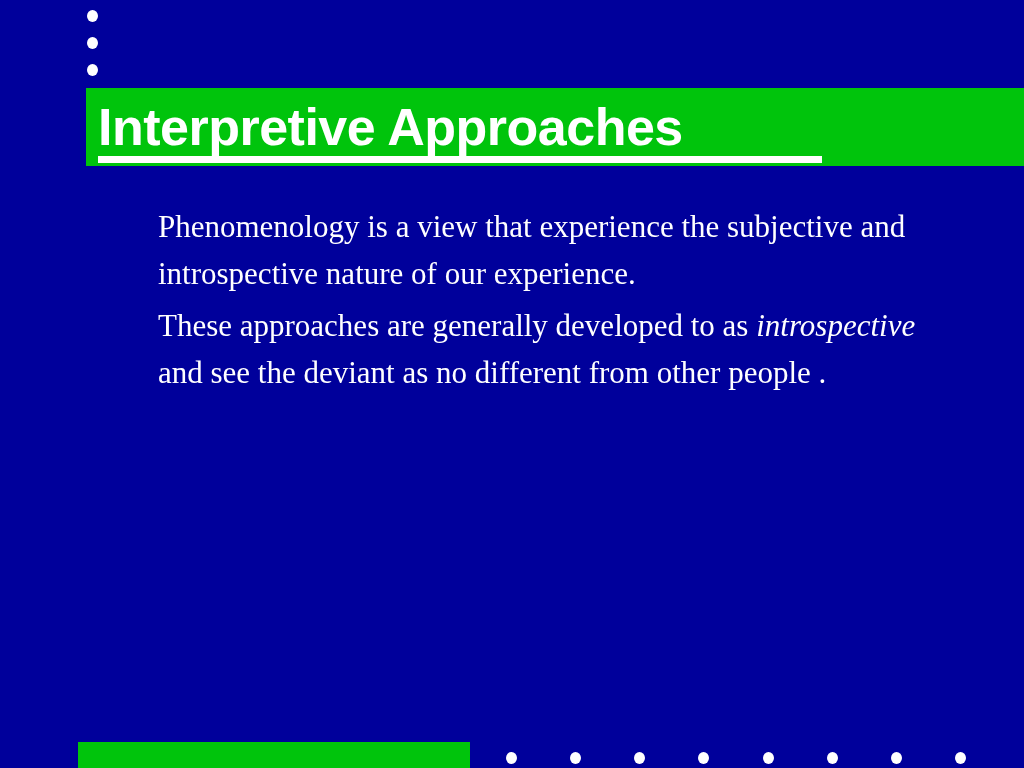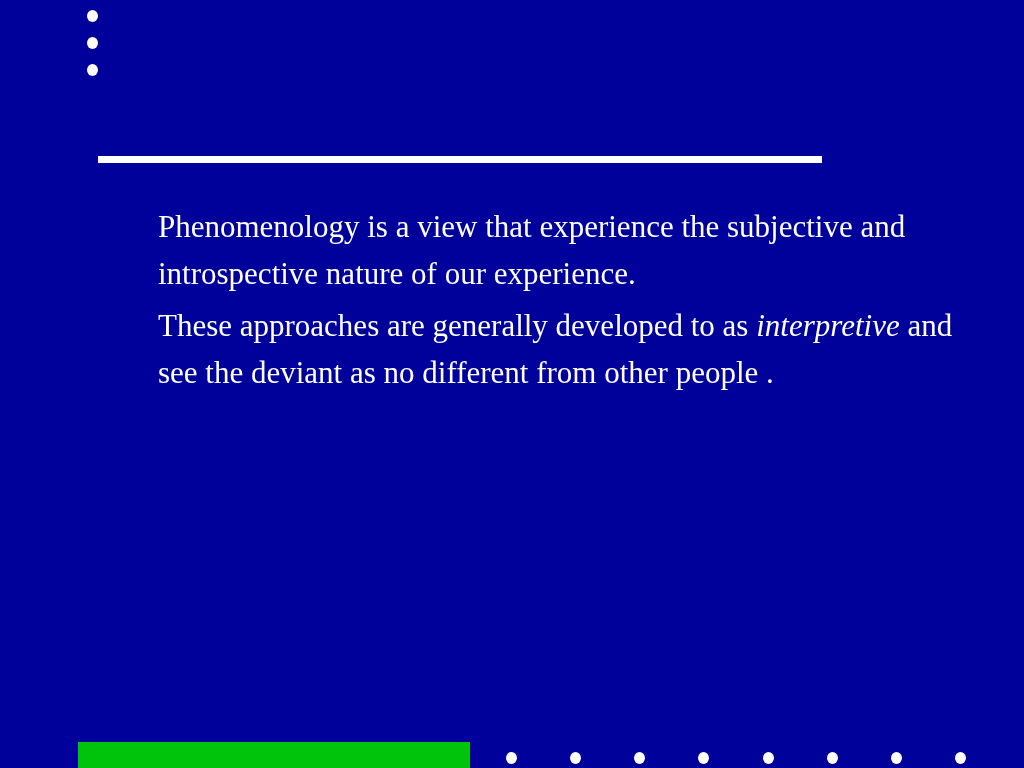--- a/index.html
+++ b/index.html
@@ -119,31 +119,34 @@
 <body>
 
 <div class="slide">
 
   <div class="top-dots">
     <div class="dot"></div>
     <div class="dot"></div>
     <div class="dot"></div>
   </div>
 
+  <div class="title-band">
+    <div class="title-text">Interpretive Approaches</div>
+  </div>
   <div class="title-underline"></div>
 
   <div class="body-block">
 
     <p class="para">
       <span>Phenomenology is a view that experience the subjective and introspective nature of our experience.</span>
     </p>
 
 
     <p class="para">
-      <span>These approaches are generally developed to as </span><span class="it">interpretive</span><span>  and see the deviant as no different from other people .</span>
+      <span>These approaches are generally developed to as </span><span class="it">introspective</span><span>  and see the deviant as no different from other people .</span>
     </p>
 
   </div>
 
   <div class="bottom-bar"></div>
   <div class="bottom-dots">
     <div class="dot"></div>
     <div class="dot"></div>
     <div class="dot"></div>
     <div class="dot"></div>

